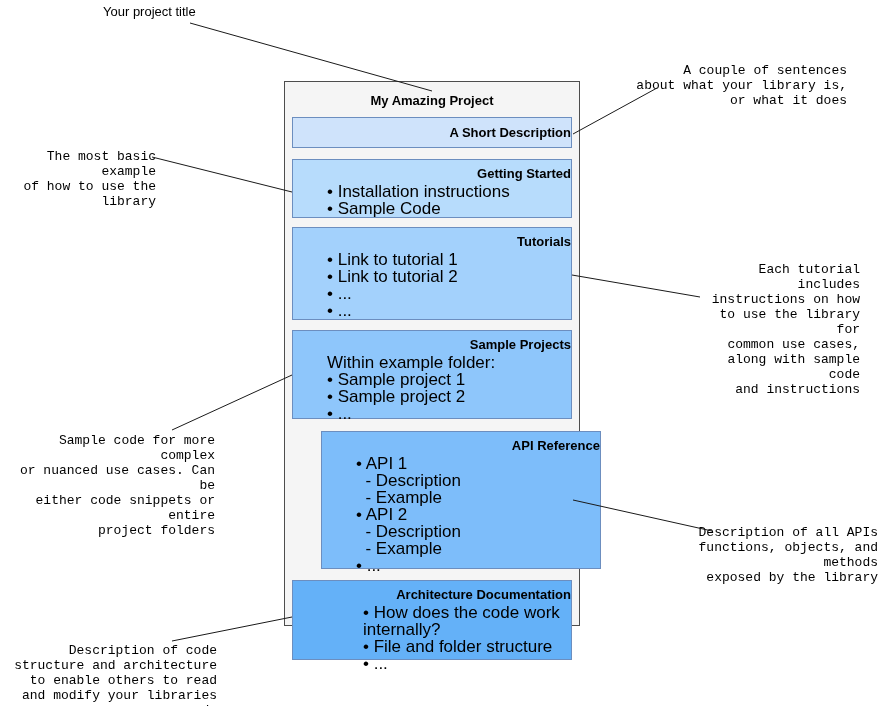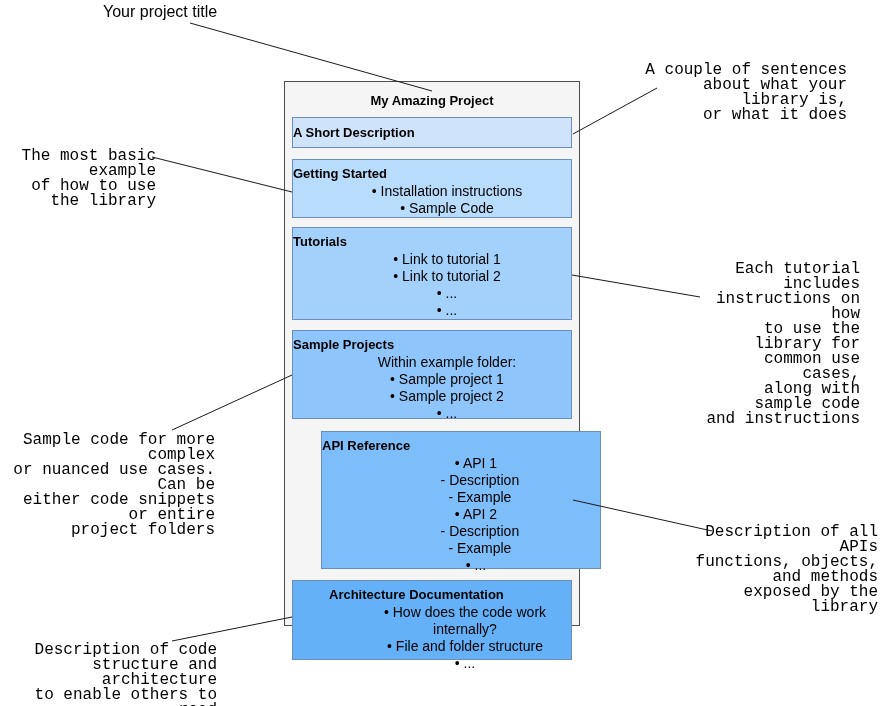--- a/index.html
+++ b/index.html
@@ -1,34 +1,34 @@
 <!DOCTYPE html>
 <html><head>
 <meta charset="utf-8">
 <style>
   html,body{margin:0;padding:0;background:#ffffff;color:#000000;
     font-family:"Liberation Sans",sans-serif;}
   .canvas{position:relative;width:880px;height:706px;background:#ffffff;overflow:hidden;}
 
   
-  .annotation{position:absolute;font-size:16px;line-height:15px;white-space:pre-line;}
+  .annotation{position:absolute;font-size:13px;line-height:15px;white-space:pre-line;}
   .centered{text-align:right;font-family:Liberation Mono, monospace;}
 
   
   .container{position:absolute;left:284px;top:81px;width:296px;height:545px;
     background:#f5f5f5;border:1.5px solid #4d4d4d;box-sizing:border-box;}
   .container-title{position:absolute;top:10px;left:0;right:0;text-align:center;
     font-weight:bold;font-size:13px;line-height:17px;}
 
   
   .box{position:absolute;left:7px;width:280px;border:1px solid #6c8ebf;box-sizing:border-box;}
-  .box-title{text-align:left;font-weight:bold;font-size:13px;line-height:17px;padding-top:5px;}
+  .box-title{text-align:right;font-weight:bold;font-size:13px;line-height:17px;padding-top:5px;}
   .box-single .box-title{padding-top:6px;}
   .box-items{padding:1px 4px 0 34px;}
-  .box-item{font-size:14px;line-height:17px;white-space:pre-wrap;text-align:center;}
+  .box-item{font-size:17px;line-height:17px;white-space:pre-wrap;}
 
   
   svg.connectors{position:absolute;left:0;top:0;width:880px;height:706px;pointer-events:none;}
 </style>
 </head>
 <body>
 
 <div class="canvas">
 
   <div class="annotation" style="left:103px;top:4px;">Your project title</div>

